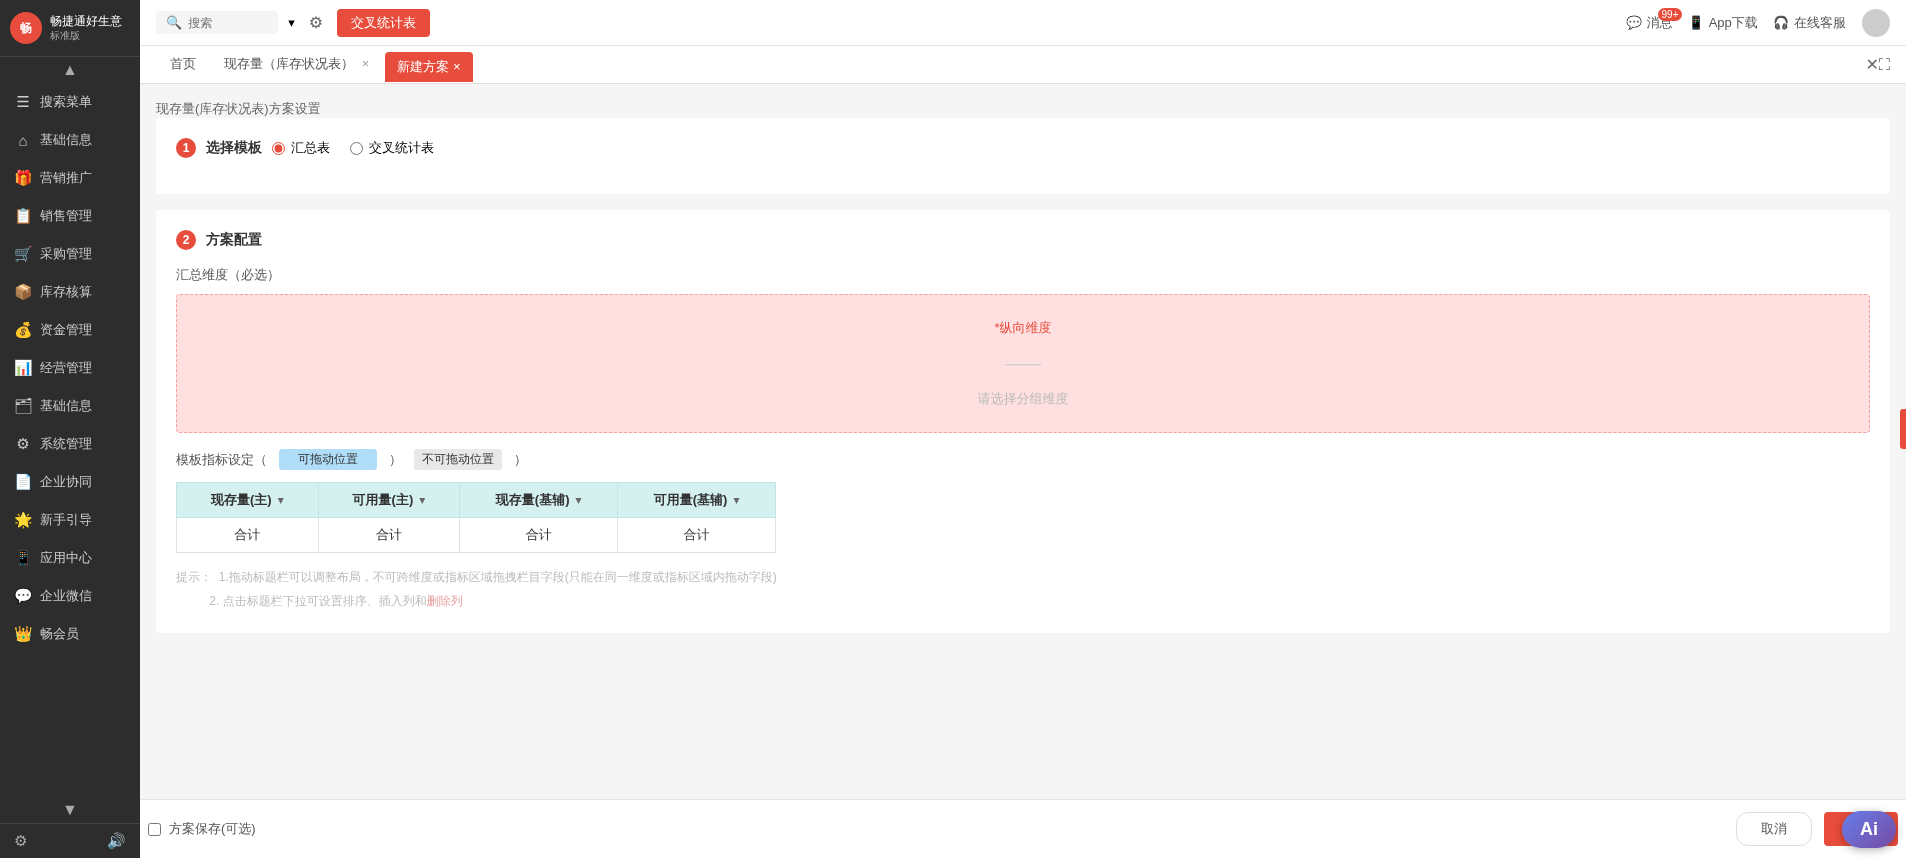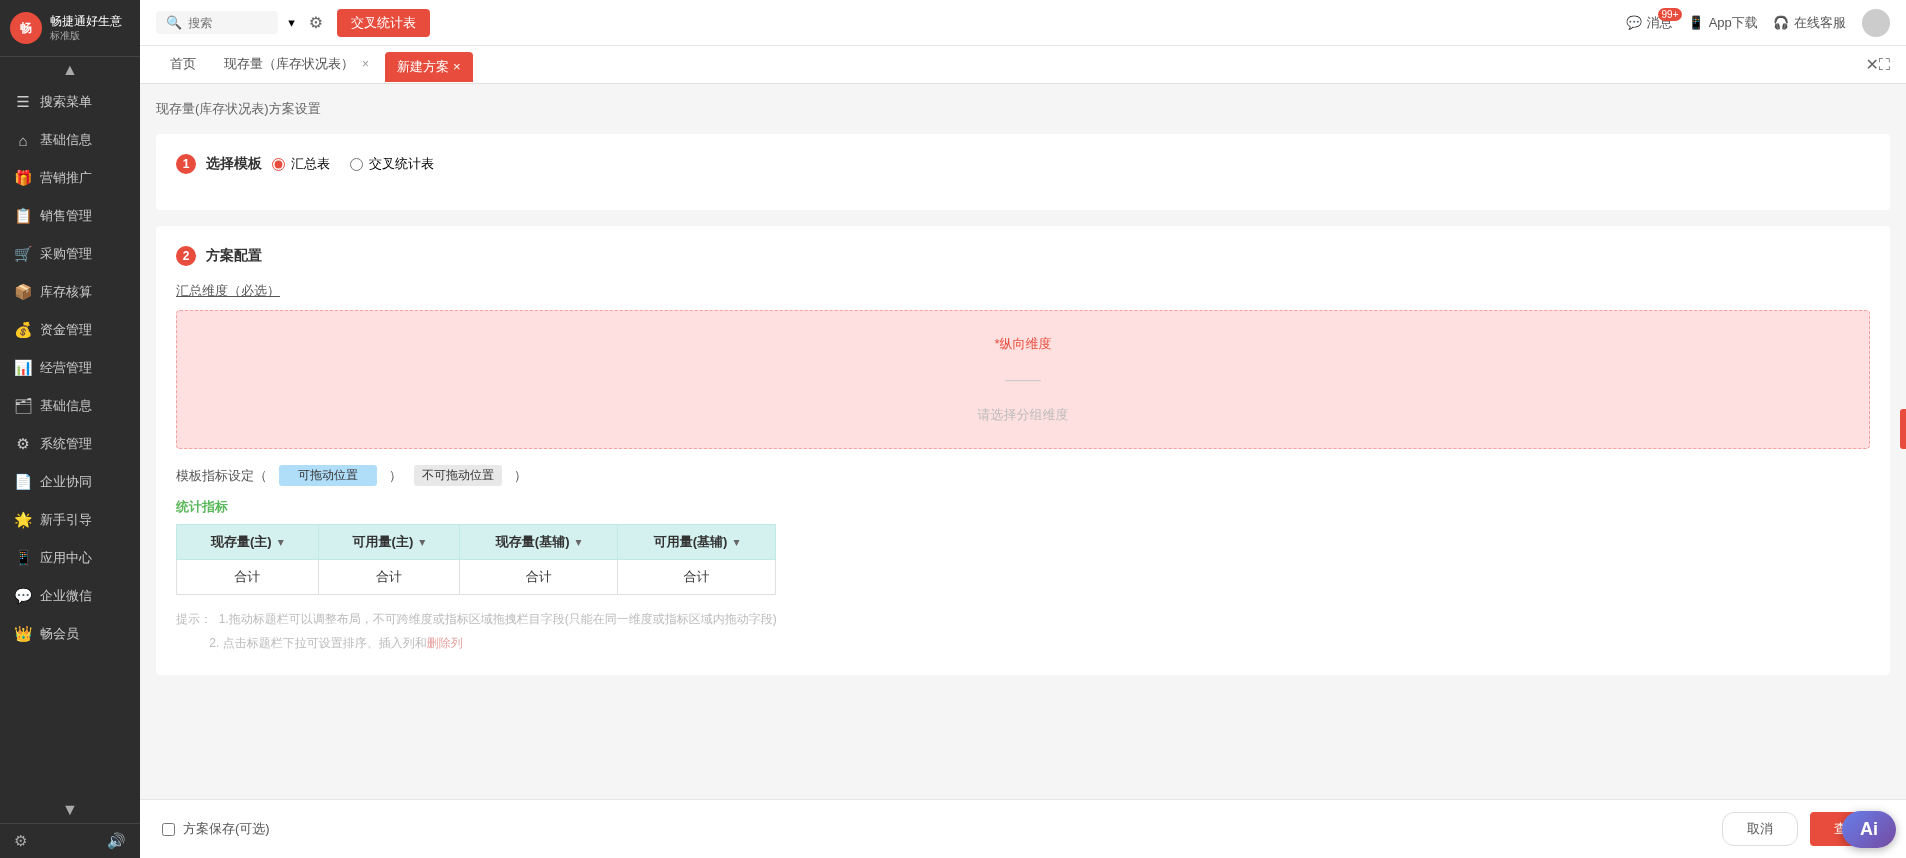--- a/index.html
+++ b/index.html
@@ -110,21 +110,21 @@
       padding: 10px 12px; border-radius: 4px 4px 0 0;
       cursor: pointer; font-size: 13px; display: flex; align-items: center; gap: 4px;
       height: 30px; margin-top: 4px;
     }
     .close-main { background: none; border: none; font-size: 16px; cursor: pointer; color: #666; margin-left: auto; }
     .expand-btn { background: none; border: none; font-size: 16px; cursor: pointer; color: #666; }
 
     
     .content { flex: 1; overflow-y: auto; padding: 16px; background: #f5f5f5; }
 
-    .page-title { font-size: 13px; color: #666; margin-bottom: 16px; }
+    .page-title { font-size: 13px; color: #666; }
 
     .section-card {
       background: #fff;
       border-radius: 4px;
       padding: 20px;
       margin-bottom: 16px;
     }
 
     .step-header {
       display: flex; align-items: center; gap: 10px; margin-bottom: 16px;
@@ -134,21 +134,21 @@
       border-radius: 50%; display: flex; align-items: center; justify-content: center;
       font-size: 12px; font-weight: bold; flex-shrink: 0;
     }
     .step-label { font-size: 14px; font-weight: bold; color: #333; }
 
     .radio-group { display: flex; align-items: center; gap: 20px; }
     .radio-option { display: flex; align-items: center; gap: 6px; cursor: pointer; font-size: 13px; }
     .radio-option input { accent-color: #e74c3c; }
 
     
-    .form-label { font-size: 13px; color: #555; margin-bottom: 10px; text-decoration: underline; }
+    .form-label { font-size: 13px; color: #555; margin-bottom: 10px; }
 
     .dimension-box {
       background: #ffe0e0;
       border: 1px dashed #f5a0a0;
       border-radius: 4px;
       padding: 24px 20px;
       display: flex; align-items: center; gap: 16px;
       margin-bottom: 16px;
       flex-direction: column;
     }
@@ -185,21 +185,21 @@
     }
     .col-dropdown { background: none; border: none; cursor: pointer; color: #666; font-size: 12px; }
 
     .tips-section { font-size: 12px; color: #bbb; margin-top: 12px; line-height: 2; }
     .tips-section span { color: #e8a0a0; text-align: right; }
 
     
     .footer-bar {
       background: #fff;
       border-top: 1px solid #e5e5e5;
-      padding: 12px 22px;
+      padding: 12px 8px;
       display: flex; align-items: center; justify-content: space-between;
       flex-shrink: 0;
     }
     .save-option { display: flex; align-items: center; gap: 8px; font-size: 13px; color: #555; }
     .footer-actions { display: flex; gap: 12px; }
     .btn-cancel {
       background: #fff; border: 1px solid #ddd; color: #555;
       padding: 7px 24px; border-radius: 12px; cursor: pointer; font-size: 13px;
     }
     .btn-query {
@@ -392,21 +392,20 @@
       </div>
 
       <div class="indicator-settings">
         <span>模板指标设定（</span>
         <span class="draggable-badge">可拖动位置</span>
         <span>）</span>
         <span class="non-draggable-badge">不可拖动位置</span>
         <span>）</span>
       </div>
 
-      <div class="stats-label">统计指标</div>
 
       <table class="stats-table">
         <thead>
           <tr>
             <th>
               <div class="col-header">
                 <span>现存量(主)</span>
                 <button class="col-dropdown">▾</button>
               </div>
             </th>

